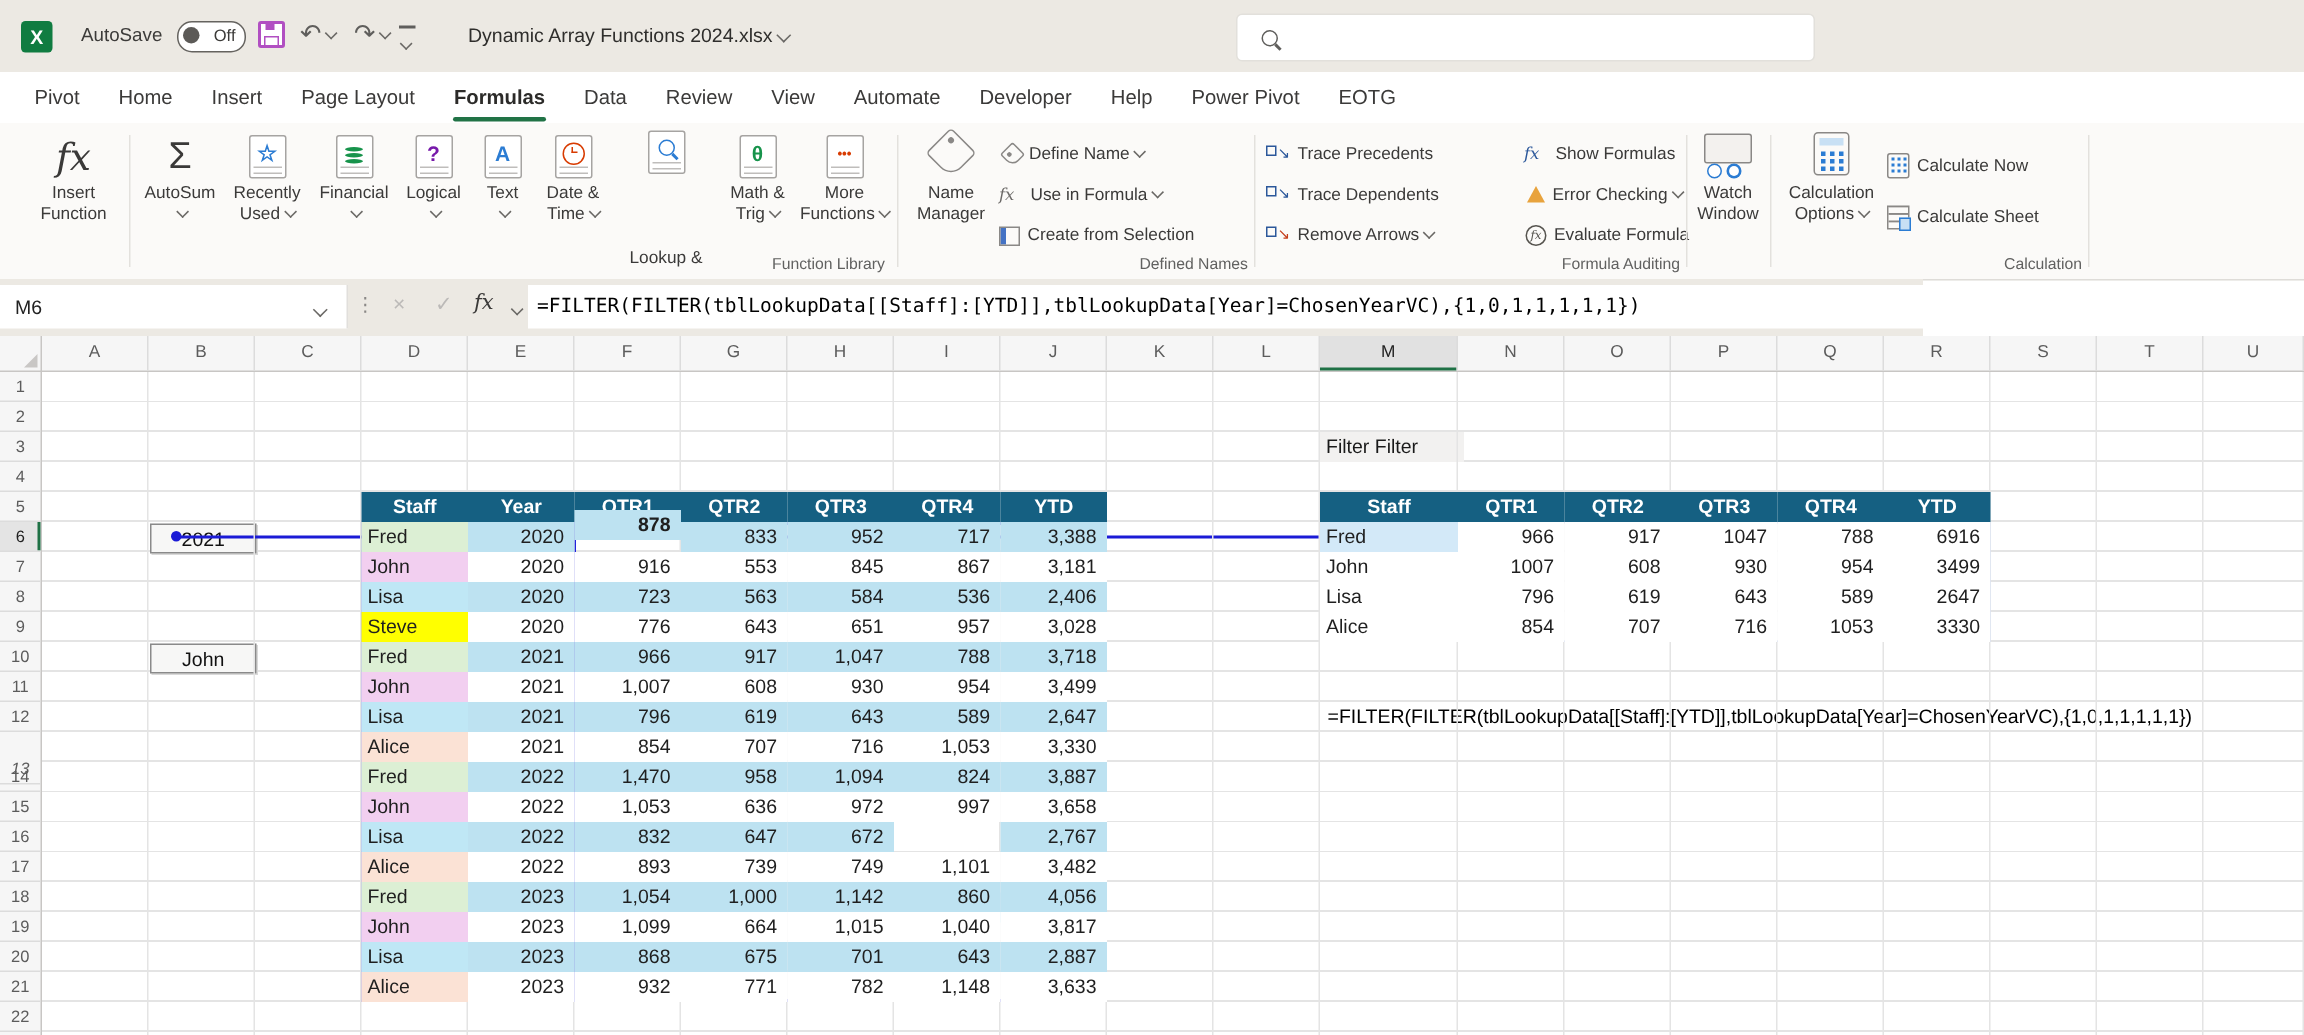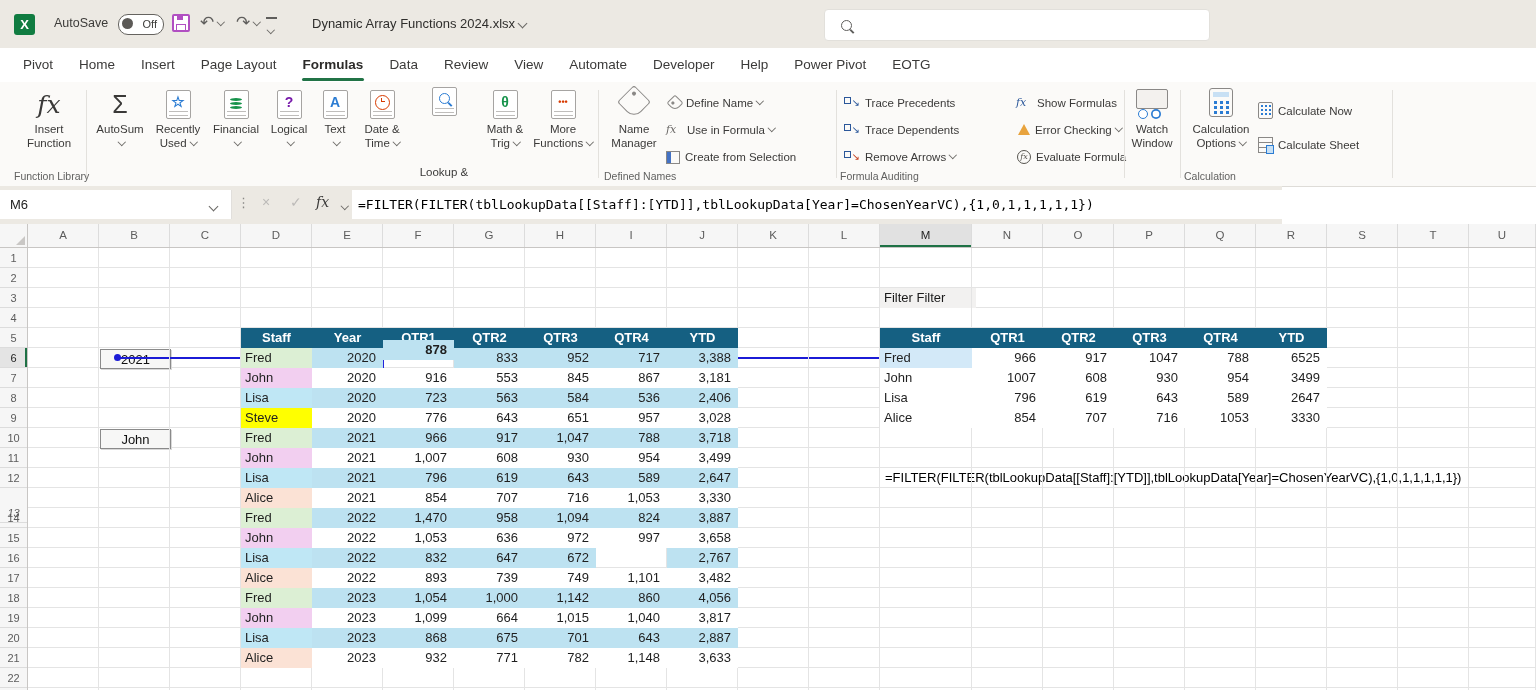--- a/index.html
+++ b/index.html
@@ -33,21 +33,21 @@
   #search-input{border:none;outline:none;background:transparent;font-size:13px;color:#605e5c;width:300px;
     font-family:"Liberation Sans",sans-serif;}
   
   #tabs{position:absolute;left:10px;top:48px;width:1520px;height:34px;display:flex;}
   .tab{padding:0 13px;font-size:13.5px;color:#3b3a39;line-height:33px;position:relative;cursor:default;}
   .tab.active{font-weight:bold;color:#2c2b29;}
   .tab.active::after{content:"";position:absolute;left:12px;right:12px;bottom:1px;height:3px;background:#217346;border-radius:2px;}
   
   #ribbon{position:absolute;left:0;top:82px;width:1536px;height:104px;background:#FBFAF8;border-bottom:1px solid #DEDCD8;}
   .vsep{position:absolute;top:8px;height:88px;width:1px;background:#E3E1DD;}
-  .glabel{position:absolute;bottom:4px;font-size:10.5px;color:#616160;text-align:left;}
+  .glabel{position:absolute;bottom:4px;font-size:10.5px;color:#616160;text-align:right;}
   .bigbtn{position:absolute;top:5px;height:86px;display:flex;flex-direction:column;align-items:center;border-radius:4px;}
   .bigicon{height:34px;display:flex;align-items:center;justify-content:center;margin-bottom:2px;}
   .blbl{font-size:11.5px;line-height:13.5px;color:#3b3a39;text-align:center;white-space:nowrap;}
   .fxbig{font-family:"DejaVu Serif",serif;font-style:italic;font-size:25px;color:#3a3938;}
   .sigma{font-size:25px;color:#3a3938;}
   .book{width:23px;height:27px;border:1px solid #A6A4A2;border-radius:2px;background:#fff;position:relative;
     display:flex;align-items:center;justify-content:center;}
   .book::after{content:"";position:absolute;left:2px;right:2px;bottom:2px;height:3px;
     border-top:1px solid #BFBDBB;border-bottom:1px solid #BFBDBB;}
   .bglyph{font-size:14px;font-weight:bold;margin-bottom:4px;}
@@ -586,21 +586,21 @@
       <div class="cell hdr" style="left: 944px; top: 80px; width: 71px; background: rgb(21, 96, 130);">QTR1</div>
       <div class="cell hdr" style="left: 1015px; top: 80px; width: 71px; background: rgb(21, 96, 130);">QTR2</div>
       <div class="cell hdr" style="left: 1086px; top: 80px; width: 71px; background: rgb(21, 96, 130);">QTR3</div>
       <div class="cell hdr" style="left: 1157px; top: 80px; width: 71px; background: rgb(21, 96, 130);">QTR4</div>
       <div class="cell hdr" style="left: 1228px; top: 80px; width: 71px; background: rgb(21, 96, 130);">YTD</div>
       <div class="cell name" style="left: 852px; top: 100px; width: 92px; background: rgb(211, 233, 248);">Fred</div>
       <div class="cell num" style="left: 944px; top: 100px; width: 71px; background: rgb(255, 255, 255);">966</div>
       <div class="cell num" style="left: 1015px; top: 100px; width: 71px; background: rgb(255, 255, 255);">917</div>
       <div class="cell num" style="left: 1086px; top: 100px; width: 71px; background: rgb(255, 255, 255);">1047</div>
       <div class="cell num" style="left: 1157px; top: 100px; width: 71px; background: rgb(255, 255, 255);">788</div>
-      <div class="cell num" style="left: 1228px; top: 100px; width: 71px; background: rgb(255, 255, 255);">6525</div>
+      <div class="cell num" style="left: 1228px; top: 100px; width: 71px; background: rgb(255, 255, 255);">6916</div>
       <div class="cell name" style="left: 852px; top: 120px; width: 92px; background: rgb(255, 255, 255);">John</div>
       <div class="cell num" style="left: 944px; top: 120px; width: 71px; background: rgb(255, 255, 255);">1007</div>
       <div class="cell num" style="left: 1015px; top: 120px; width: 71px; background: rgb(255, 255, 255);">608</div>
       <div class="cell num" style="left: 1086px; top: 120px; width: 71px; background: rgb(255, 255, 255);">930</div>
       <div class="cell num" style="left: 1157px; top: 120px; width: 71px; background: rgb(255, 255, 255);">954</div>
       <div class="cell num" style="left: 1228px; top: 120px; width: 71px; background: rgb(255, 255, 255);">3499</div>
       <div class="cell name" style="left: 852px; top: 140px; width: 92px; background: rgb(255, 255, 255);">Lisa</div>
       <div class="cell num" style="left: 944px; top: 140px; width: 71px; background: rgb(255, 255, 255);">796</div>
       <div class="cell num" style="left: 1015px; top: 140px; width: 71px; background: rgb(255, 255, 255);">619</div>
       <div class="cell num" style="left: 1086px; top: 140px; width: 71px; background: rgb(255, 255, 255);">643</div>

